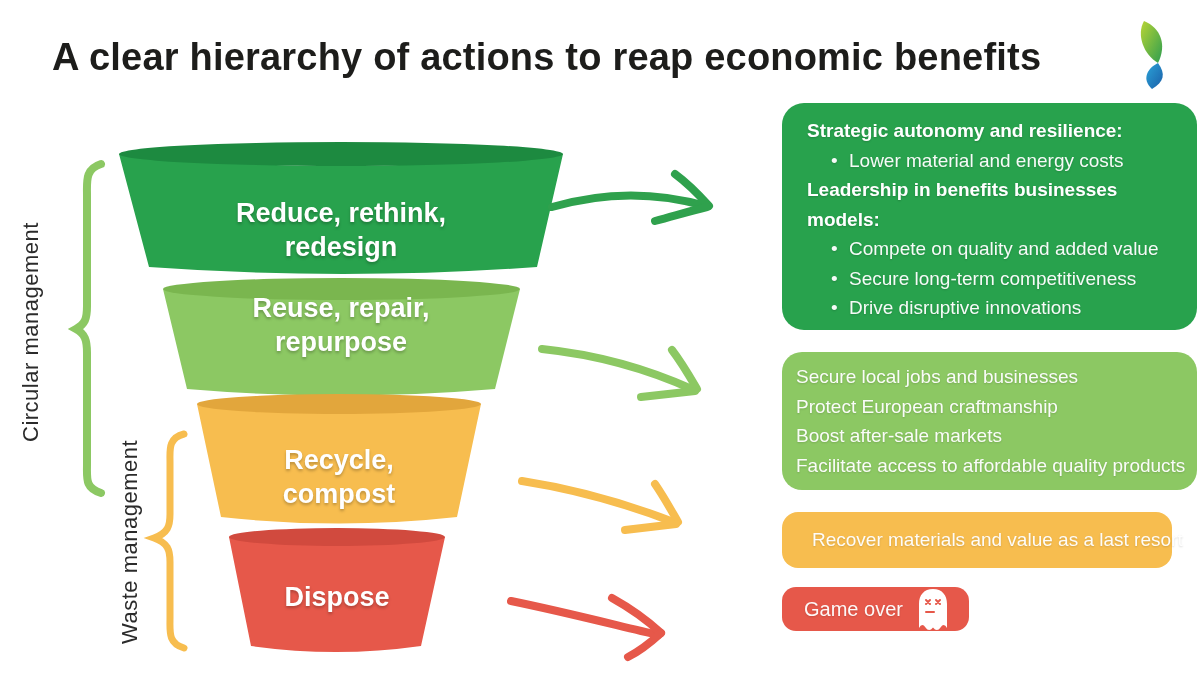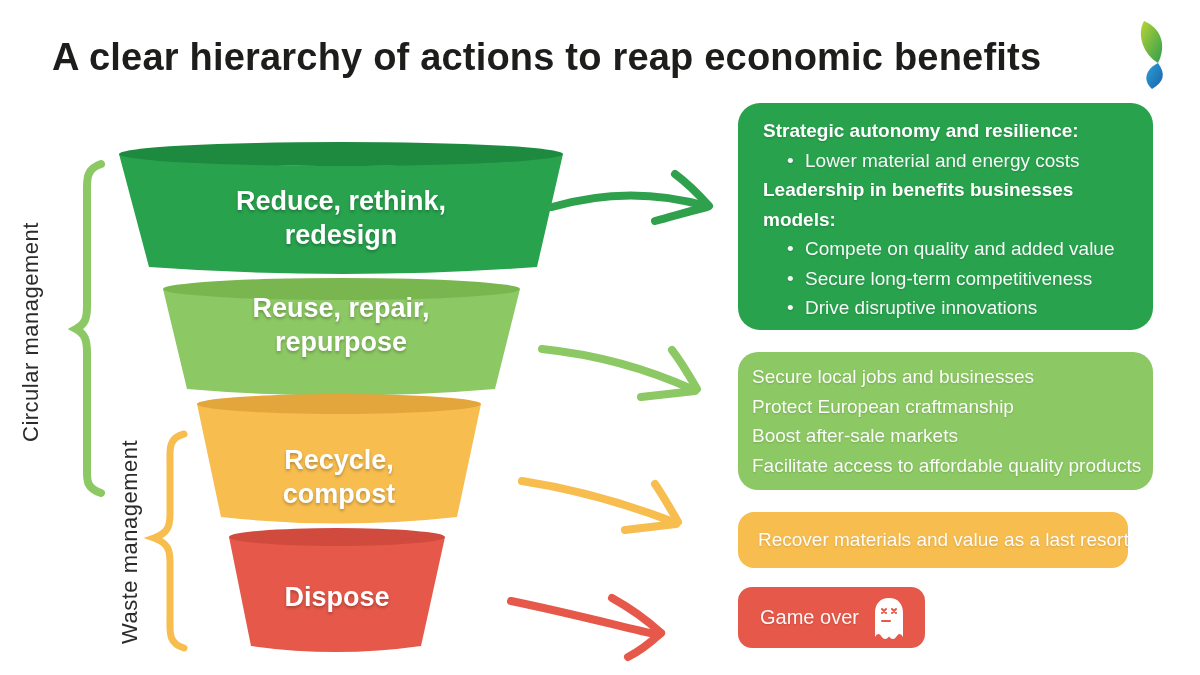--- a/index.html
+++ b/index.html
@@ -23,36 +23,36 @@
   .tier-label span { display:block; }
 
   
   .side-label {
     position:absolute; color:#2b2b2b; font-size:22px;
     writing-mode:vertical-rl; transform:rotate(180deg);
     white-space:nowrap; letter-spacing:.5px;
   }
 
   
-  .box { position:absolute; color:#ffffff; }
+  .box { position:absolute; color:#ffffff;margin-left:44px; }
   .box-strategic {
     left:738px; top:103px; width:415px; height:227px;
     background:#28a24d; border-radius:22px; padding:13px 18px 0 25px;
   }
   .box-local {
     left:738px; top:352px; width:415px; height:138px;
     background:#8cc863; border-radius:20px; padding:10px 12px 7px 14px;
   }
   .box-recover {
     left:738px; top:512px; width:390px; height:56px;
     background:#f7bd4f; border-radius:16px;
-    display:flex; align-items:center; padding-left:20px;
+    display:flex; align-items:center; padding-left:30px;
   }
   .box-gameover {
-    left:738px; top:587px; width:187px; height:61px;
+    left:738px; top:587px; width:187px; height:44px;
     background:#e6584a; border-radius:14px;
     display:flex; align-items:center; padding-left:22px; gap:12px;
   }
   .box-heading { font-size:19px; font-weight:bold; line-height:29.5px;
     text-shadow:0 1px 2px rgba(0,0,0,.18); }
   .box-line { font-size:19px; line-height:29.5px; color:rgba(255,255,255,.96);
     text-shadow:0 1px 2px rgba(0,0,0,.15); white-space:nowrap; }
   .bullet-li { position:relative; padding-left:42px; }
   .bullet-li::before { content:"\2022"; position:absolute; left:24px; }
   .gameover-label { font-size:20px; color:rgba(255,255,255,.96);
@@ -124,21 +124,21 @@
       <path d="M625,530 C643,528 660,526 676,524"></path>
     </g>
 
     <g stroke="#e6584a" stroke-width="8" fill="none" stroke-linecap="round">
       <path d="M511,601 C565,612 615,625 658,635"></path>
       <path d="M612,598 C630,608 648,621 661,633"></path>
       <path d="M661,633 C650,643 640,651 628,657"></path>
     </g>
   </svg>
 
-  <div class="tier-label" style="left:141px; top:184px;">
+  <div class="tier-label" style="left:141px; top:196px;">
     <span>Reduce, rethink,</span>
     <span>redesign</span>
   </div>
   <div class="tier-label" style="left:141px; top:291px;">
     <span>Reuse, repair,</span>
     <span>repurpose</span>
   </div>
   <div class="tier-label" style="left:139px; top:443px;">
     <span>Recycle,</span>
     <span>compost</span>

